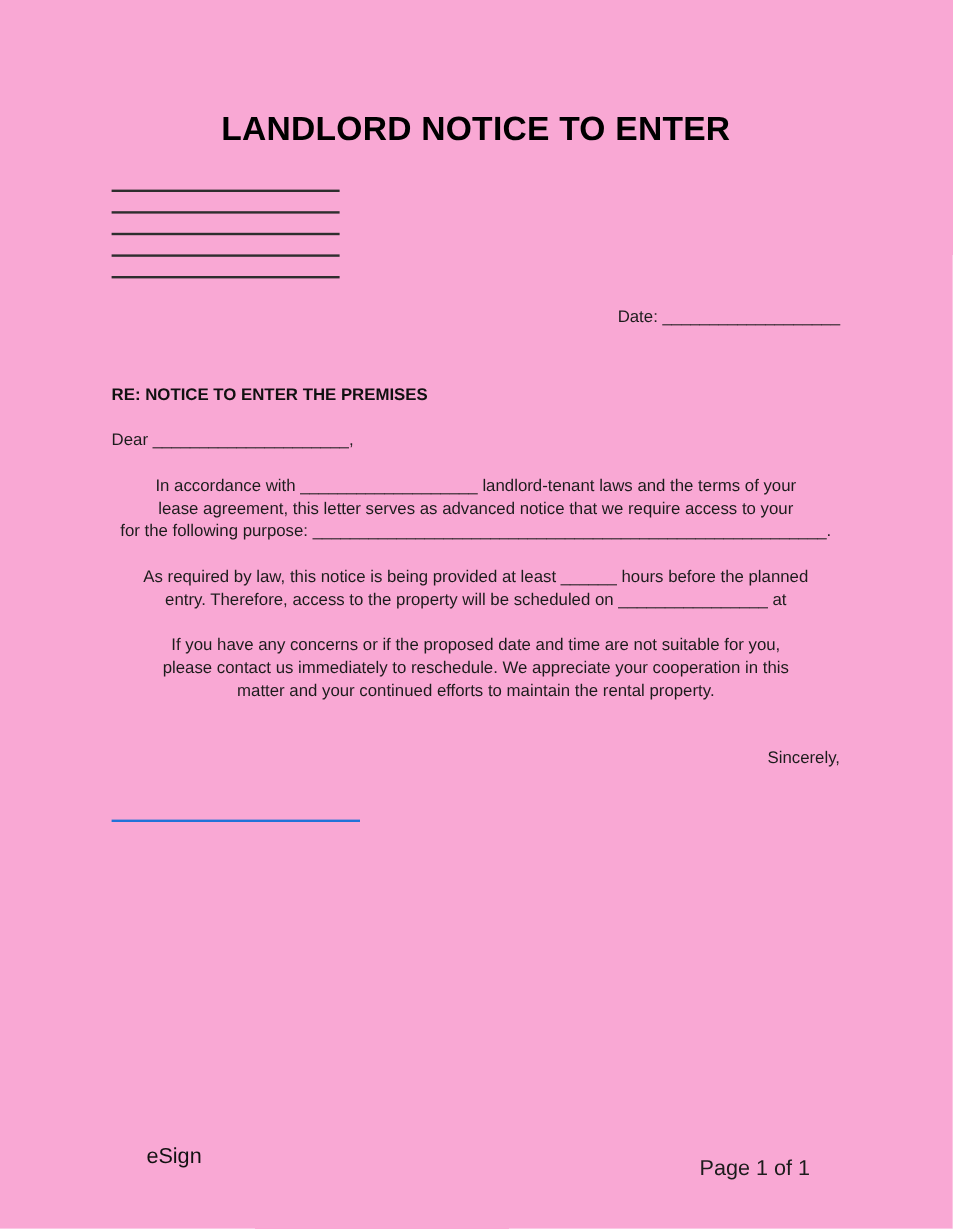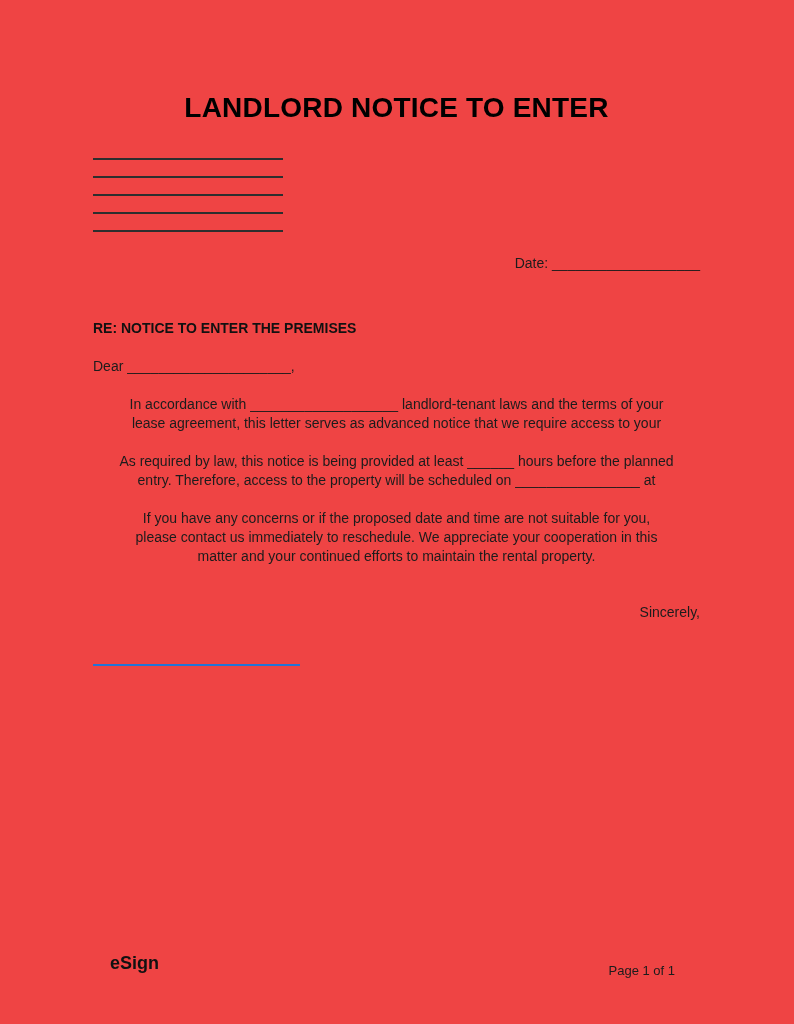--- a/index.html
+++ b/index.html
@@ -1,20 +1,20 @@
 <!DOCTYPE html>
 <html><head>
 <meta charset="utf-8">
 <style>
   html, body { margin: 0; padding: 0; background: #ffffff; }
   .page {
     position: relative;
     width: 794px;
     height: 1024px;
-    background: #ef4444;
+    background: #f9a8d4;
     font-family: "Liberation Sans", sans-serif;
     color: #1c1c1c;
     font-size: 14px;
     overflow: hidden;
     box-sizing: border-box;
   }
   .content {
     padding: 0 94px 0 93px;
     overflow: hidden;
   }
@@ -58,31 +58,31 @@
     background: #ffffff;
   }
   .signature-rule {
     margin-top: 42px;
     width: 207px;
     height: 0;
     border-bottom: 2.5px solid #2273d8;
   }
   .footer-brand {
     position: absolute;
-    left: 110px;
+    left: 122px;
     top: 953px;
     font-size: 18px;
-    font-weight: 700;
+    font-weight: 400;
     color: #111111;
   }
   .footer-page {
     position: absolute;
     right: 119px;
     top: 963px;
-    font-size: 13px;
+    font-size: 18px;
     color: #1c1c1c;
   }
 </style>
 </head>
 <body>
 
 <div class="page">
   <div class="content">
 
     <h1 class="title">LANDLORD NOTICE TO ENTER</h1>
@@ -103,20 +103,23 @@
 
     <div class="line salutation">
       <span>Dear </span><span class="blank">_____________________</span><span>,</span>
     </div>
 
     <div class="para">
       <div class="line">
         <span>In accordance with </span><span class="blank">___________________</span><span> landlord-tenant laws and the terms of your</span>
       </div>
       <div class="line">lease agreement, this letter serves as advanced notice that we require access to your</div>
+      <div class="line">
+        <span>for the following purpose: </span><span class="blank">_______________________________________________________</span><span>.</span>
+      </div>
     </div>
 
     <div class="para">
       <div class="line">
         <span>As required by law, this notice is being provided at least </span><span class="blank">______</span><span> hours before the planned</span>
       </div>
       <div class="line">
         <span>entry. Therefore, access to the property will be scheduled on </span><span class="blank">________________</span><span> at</span>
       </div>
     </div>

